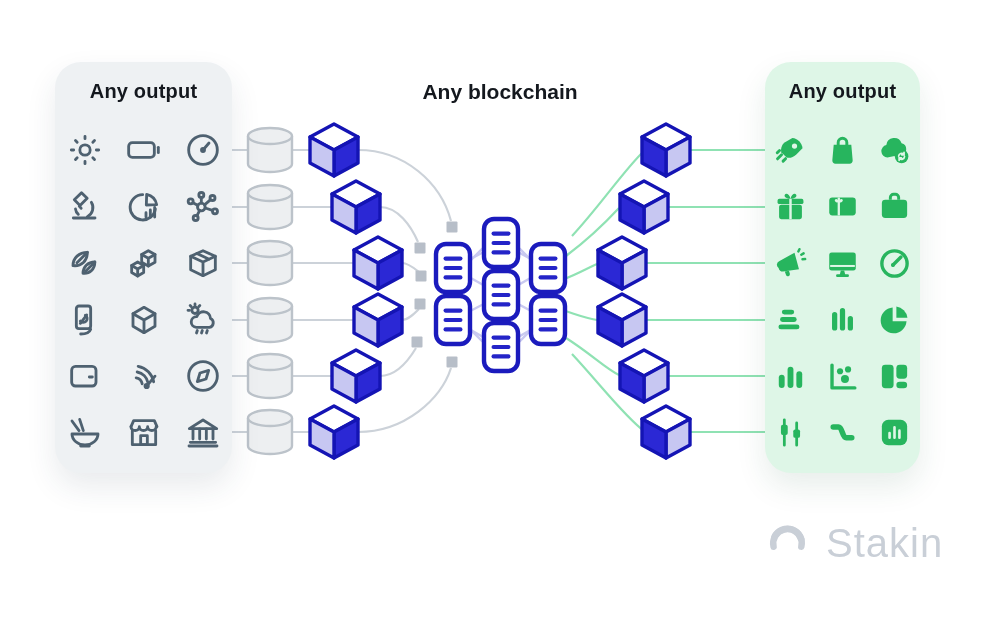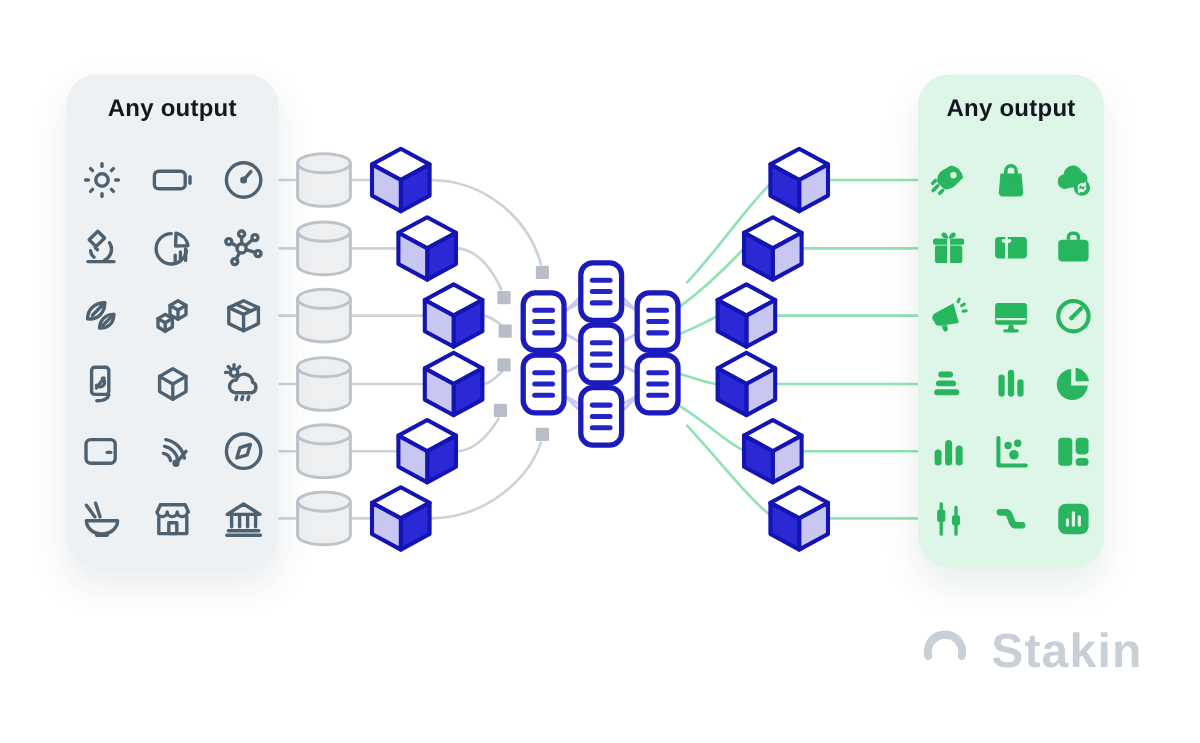--- a/index.html
+++ b/index.html
@@ -16,21 +16,21 @@
   .panel.left .cell{color:#4e6170;}
   .panel.right .cell{color:#27b55e;}
   .panel.left .cell svg{width:40px;height:40px;}
   .panel.right .cell svg{width:37px;height:37px;}
   .center-title{position:absolute;top:80px;left:370px;width:260px;text-align:center;margin:0;
                 font-size:21px;font-weight:700;color:#14181e;}
   #diagram{position:absolute;left:0;top:0;}
   .site-url{position:absolute;left:62px;top:531px;font-size:24px;color:#b9c3cd;}
   .brand{position:absolute;left:763px;top:519px;height:48px;display:flex;align-items:center;
          gap:17px;color:#c9cfd7;}
-  .brand .word{font-size:40px;font-weight:700;letter-spacing:1px;}
+  .brand .word{font-size:40px;font-weight:400;letter-spacing:1px;}
 </style>
 </head>
 <body>
 
 <div class="canvas">
 
   <svg id="diagram" width="1000" height="619" viewBox="0 0 1000 619">
       <path d="M232 150H310" stroke="#ccd2d9" stroke-width="2.2" fill="none"></path>
       <path d="M358 150C405 150 441 183 451 221" stroke="#ccd2d9" stroke-width="2.2" fill="none"></path>
       <path d="M690 150H765" stroke="#8fe2b3" stroke-width="2.2" fill="none"></path>
@@ -140,20 +140,21 @@
       <rect x="531" y="296" width="34" height="48" rx="10" fill="#ffffff" stroke="#1b1bbd" stroke-width="4.4"></rect>
       <rect x="538.5" y="308.5" width="19" height="4.2" rx="2.1" fill="#2424c8"></rect>
       <rect x="538.5" y="317.9" width="19" height="4.2" rx="2.1" fill="#2424c8"></rect>
       <rect x="538.5" y="327.3" width="19" height="4.2" rx="2.1" fill="#2424c8"></rect>
       <rect x="484" y="323" width="34" height="48" rx="10" fill="#ffffff" stroke="#1b1bbd" stroke-width="4.4"></rect>
       <rect x="491.5" y="335.5" width="19" height="4.2" rx="2.1" fill="#2424c8"></rect>
       <rect x="491.5" y="344.9" width="19" height="4.2" rx="2.1" fill="#2424c8"></rect>
       <rect x="491.5" y="354.3" width="19" height="4.2" rx="2.1" fill="#2424c8"></rect>
     </svg>
 
+  <h2 class="center-title">Any blockchain</h2>
 
   <section class="panel left">
     <h2>Any output</h2>
     <div class="icon-grid" id="input-grid">
         <div class="cell">
           <svg viewBox="0 0 24 24" fill="none" stroke="currentColor" stroke-width="1.7" stroke-linecap="round" stroke-linejoin="round">
             <circle cx="12" cy="12" r="3.1"></circle>
             <path d="M12 3.8v1.4M12 18.8v1.4M3.8 12h1.4M18.8 12h1.4M6.3 6.3l1 1M16.7 16.7l1 1M17.7 6.3l-1 1M7.3 16.7l-1 1"></path>
           </svg>
         </div>

